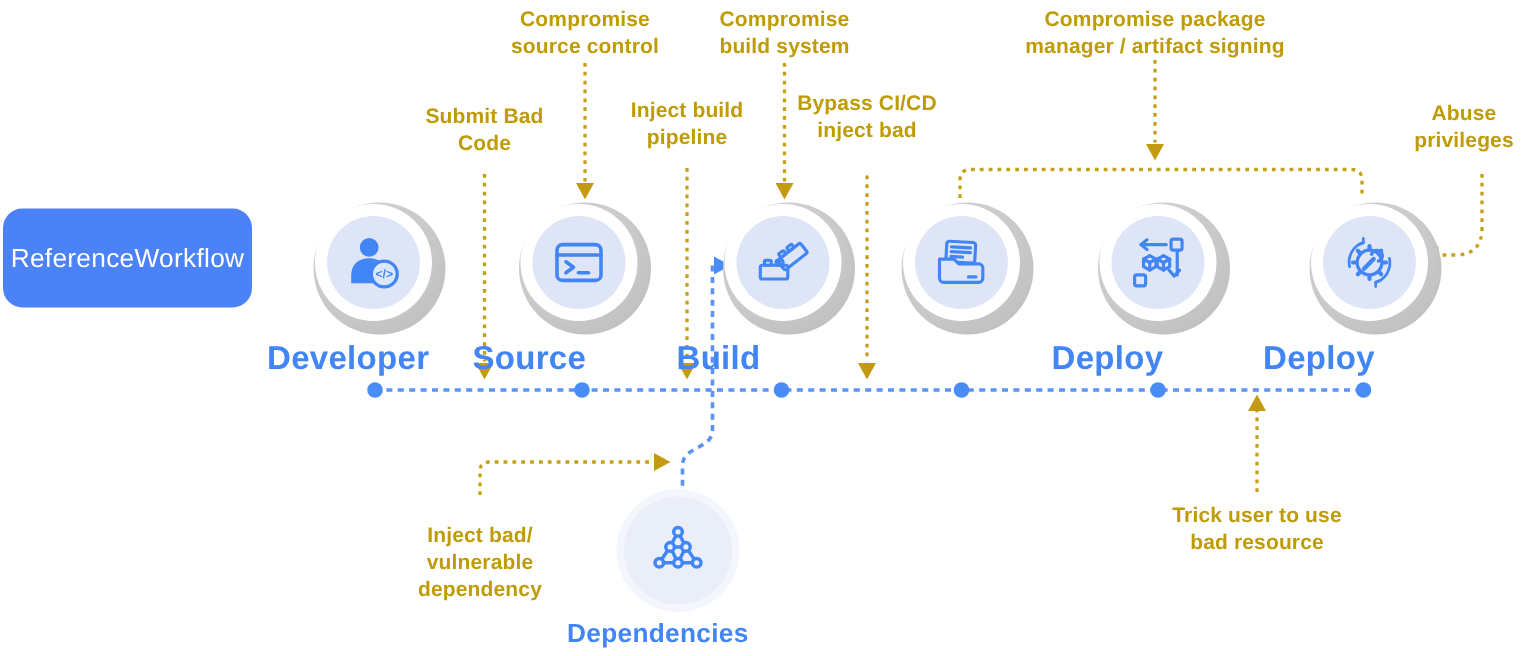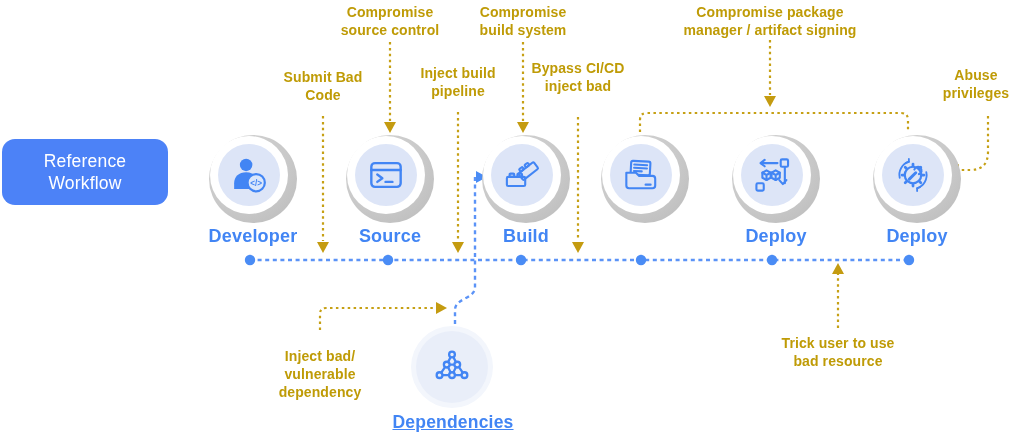--- a/index.html
+++ b/index.html
@@ -1,35 +1,35 @@
 <!DOCTYPE html>
 <html><head>
 <meta charset="utf-8">
 <style>
   html,body{margin:0;padding:0;background:#ffffff;}
   .canvas{position:relative;width:1024px;height:437px;background:#ffffff;overflow:hidden;
           font-family:"Liberation Sans",sans-serif;}
   
   .ref-box{position:absolute;left:2px;top:139px;width:166px;height:66px;border-radius:13px;
-           background:#4c82f7;color:#ffffff;display:flex;flex-direction:column;justify-content:center;
+           background:#4c82f7;color:#ffffff;display:flex;flex-direction:row;justify-content:center;
            align-items:center;font-size:17.5px;line-height:22px;font-weight:400;letter-spacing:.2px;}
   
   .node{position:absolute;top:135px;width:88px;height:88px;}
   .node .shadow{position:absolute;left:0;top:0;width:88px;height:88px;border-radius:50%;
                 background:radial-gradient(circle at 35% 30%, #d8d8d8 0%, #c9c9c9 55%, #b9b9b9 100%);}
   .node .face{position:absolute;left:1px;top:1px;width:78px;height:78px;border-radius:50%;background:#ffffff;}
   .node .inner{position:absolute;left:8px;top:8px;width:62px;height:62px;border-radius:50%;background:#dde5f7;
                display:flex;align-items:center;justify-content:center;}
-  .node .nlabel{position:absolute;top:91px;left:-31px;width:150px;text-align:center;
-                color:#4285f4;font-size:18px;font-weight:bold;letter-spacing:.2px;}
+  .node .nlabel{position:absolute;top:91px;left:-31px;width:150px;
+                color:#4285f4;font-size:22px;font-weight:bold;letter-spacing:.2px;}
   
   .dep-node{position:absolute;left:416px;top:331px;width:72px;height:72px;border-radius:50%;
             background:#e9eef9;box-shadow:0 0 0 5px #f3f6fc;display:flex;align-items:center;justify-content:center;}
-  .dep-label{position:absolute;left:378px;top:412px;width:150px;text-align:center;
-             color:#4285f4;font-size:17.5px;font-weight:bold;letter-spacing:.2px;text-decoration:underline;}
+  .dep-label{position:absolute;left:378px;top:412px;width:150px;text-align:left;
+             color:#4285f4;font-size:17.5px;font-weight:bold;letter-spacing:.2px;}
   
   .threat{position:absolute;color:#bf9b06;font-weight:bold;font-size:14px;line-height:18px;
           text-align:center;letter-spacing:.1px;}
   .threat span{display:block;}
   #t-src{left:315px;top:3px;width:150px;}
   #t-build{left:448px;top:3px;width:150px;}
   #t-pkg{left:670px;top:3px;width:200px;}
   #t-submit{left:263px;top:68px;width:120px;}
   #t-after{left:398px;top:64px;width:120px;}
   #t-bypass{left:513px;top:59px;width:130px;}

